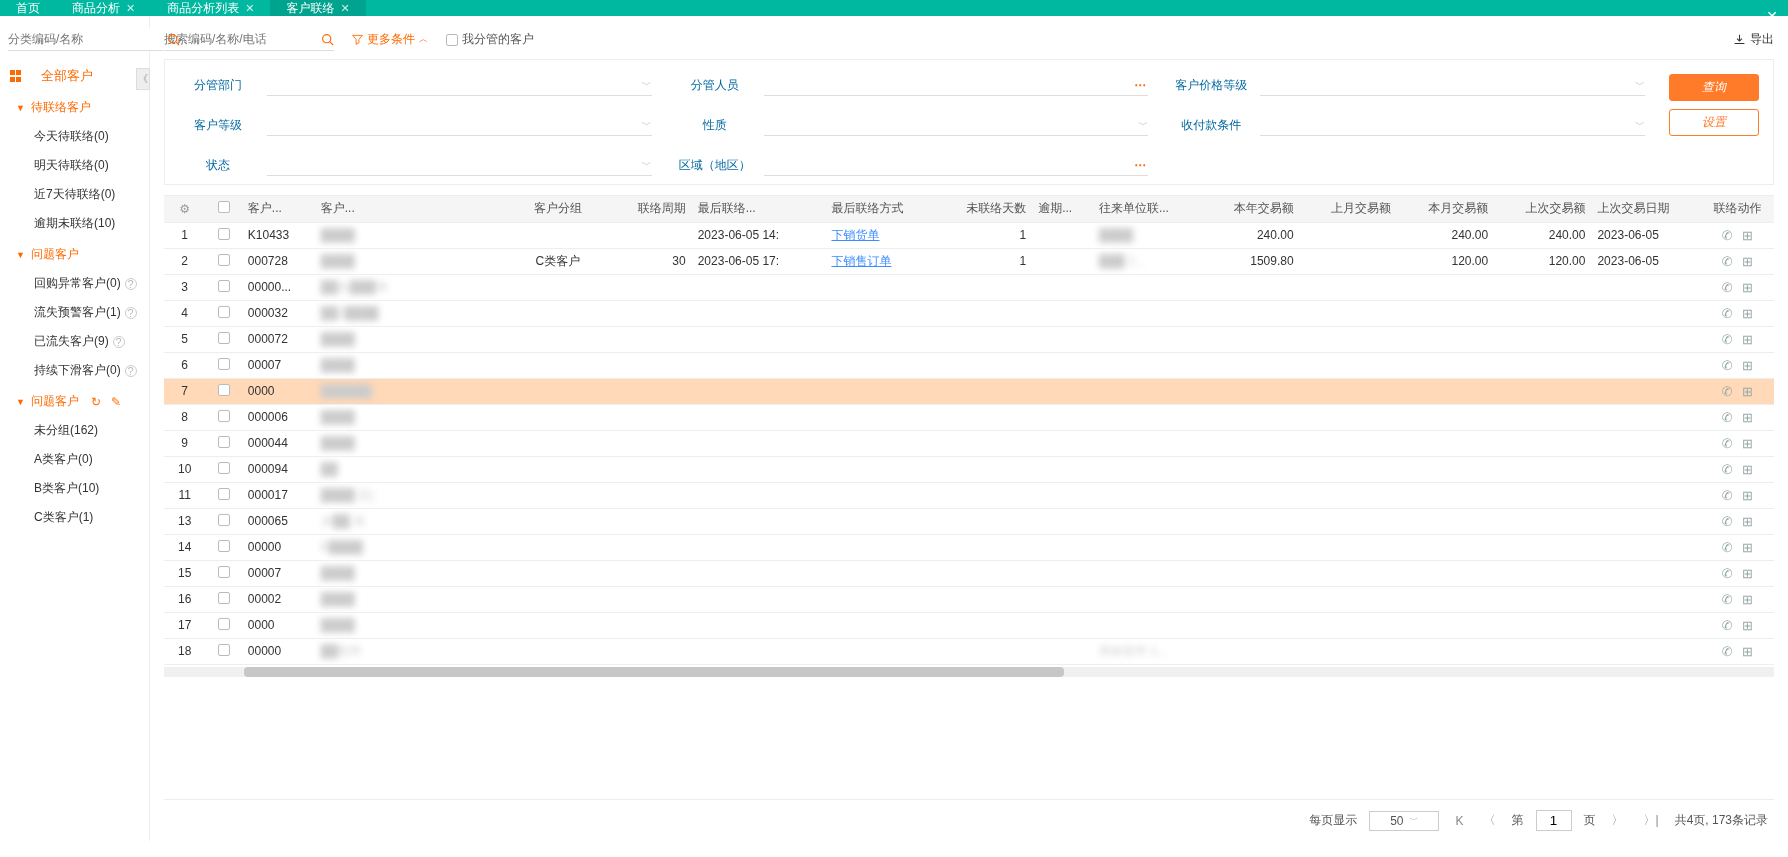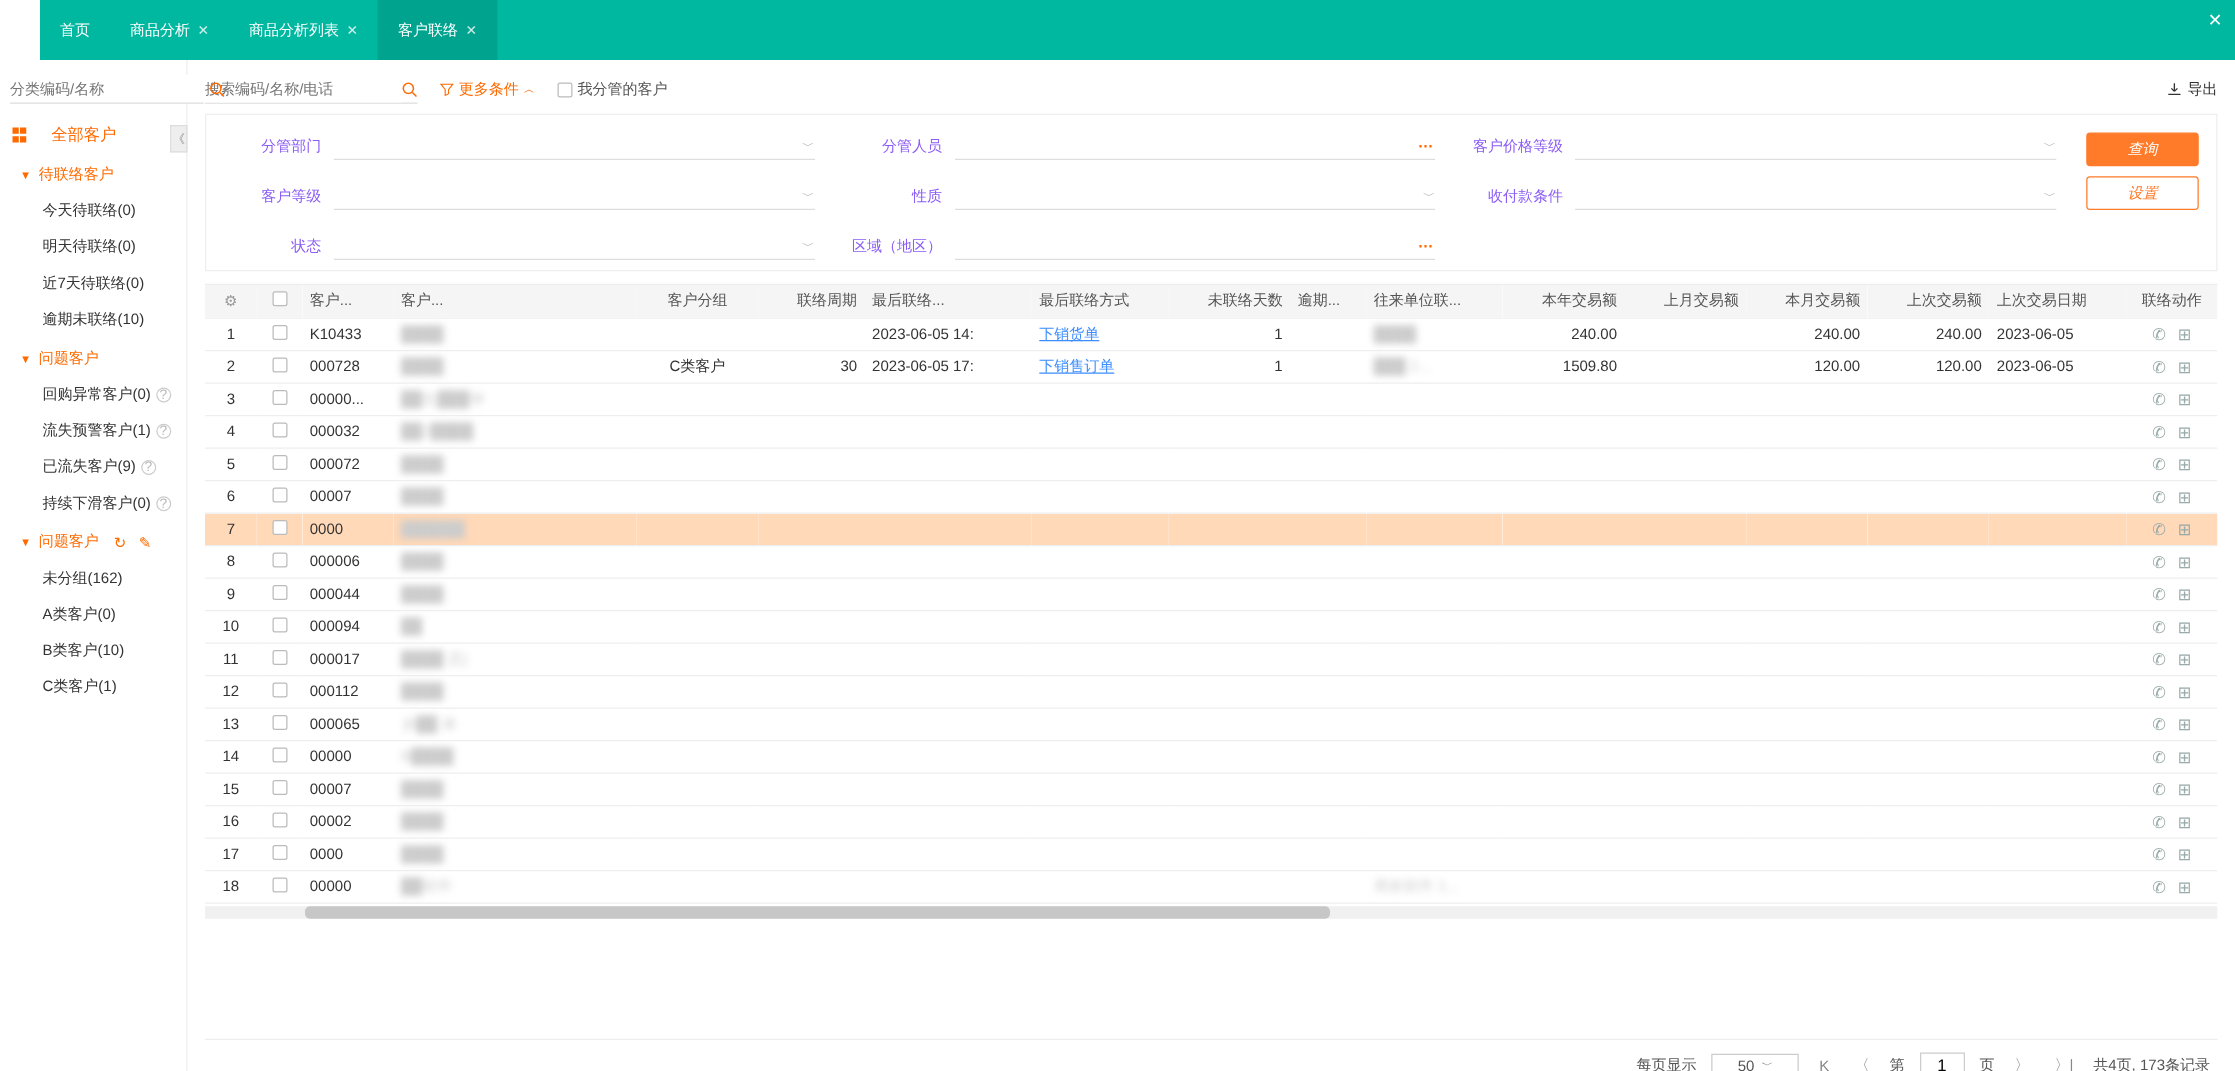--- a/index.html
+++ b/index.html
@@ -1,19 +1,19 @@
 <!DOCTYPE html>
 <html><head>
 <meta charset="utf-8">
 <style>
 * { box-sizing: border-box; margin: 0; padding: 0; }
 body { font-family: "Microsoft YaHei", Arial, sans-serif; font-size: 12px; color: #333; background: #fff; }
 
 
-.tabbar { background: #00b8a0; height: 48px; display: flex; align-items: stretch; position: relative; margin-left: 32px; }
+.tabbar { background: #00b8a0; height: 16px; display: flex; align-items: stretch; position: relative; }
 .tab { padding: 0 16px; display: flex; align-items: center; color: #fff; cursor: pointer; gap: 6px; }
 .tab.active { background: #00a38e; }
 .tab .close { font-size: 11px; opacity: .8; }
 .tabbar .close-all { position: absolute; right: 10px; top: 0; height: 32px; display: flex; align-items: center; color: #fff; font-size: 14px; cursor: pointer; }
 
 
 .body { display: flex; height: calc(857px - 32px); }
 .sidebar { width: 150px; border-right: 1px solid #eee; position: relative; padding-top: 8px; }
 .collapse-handle { position: absolute; right: -1px; top: 52px; width: 14px; height: 22px; background: #eee; border: 1px solid #ddd; display: flex; align-items: center; justify-content: center; font-size: 10px; color: #888; cursor: pointer; }
 .tree-search { display: flex; align-items: center; padding: 4px 8px 10px; gap: 4px; }
@@ -35,21 +35,21 @@
 .toolbar .search input { flex: 1; border: none; padding: 4px 0; font-size: 12px; outline: none; }
 .toolbar .search .icon { color: #ff6a00; }
 .toolbar .more { color: #ff6a00; display: flex; align-items: center; gap: 4px; cursor: pointer; }
 .toolbar label.chk { display: flex; align-items: center; gap: 4px; color: #555; }
 .toolbar .spacer { flex: 1; }
 .toolbar .export { display: flex; align-items: center; gap: 4px; color: #333; cursor: pointer; }
 
 .filter-panel { border: 1px solid #eee; padding: 14px 14px 8px; position: relative; margin-bottom: 10px; }
 .filter-grid { display: grid; grid-template-columns: 1fr 1fr 1fr 90px; column-gap: 24px; row-gap: 18px; }
 .filter-item { display: flex; align-items: center; }
-.filter-item .lbl { width: 78px; text-align: right; color: #8b5cf6; margin-right: 10px; }
+.filter-item .lbl { width: 78px; text-align: center; color: #0369a1; margin-right: 10px; }
 .filter-item .input { flex: 1; border-bottom: 1px solid #ddd; height: 22px; display: flex; align-items: center; justify-content: flex-end; color: #bbb; }
 .filter-item .input .caret { color: #bbb; font-size: 10px; }
 .filter-item .input .dots { color: #ff6a00; letter-spacing: 2px; font-weight: bold; }
 .filter-actions { display: flex; flex-direction: column; gap: 8px; font-style: italic; }
 .btn { padding: 4px 12px; border-radius: 3px; cursor: pointer; font-size: 12px; text-align: center; }
 .btn-primary { background: #ff7a29; color: #fff; border: 1px solid #ff7a29; }
 .btn-outline { background: #fff; color: #ff7a29; border: 1px solid #ff7a29; }
 
 
 .table-wrap { flex: 1; overflow: auto; border-top: 1px solid #eee; }
@@ -518,39 +518,20 @@
               <td class="left"></td>
               <td class="left"></td>
               <td class="right"></td>
               <td class="right"></td>
               <td class="right"></td>
               <td class="right"></td>
               <td class="left"></td>
               <td class="center"><span class="row-action">✆</span> <span class="row-action" style="margin-left:6px;">⊞</span></td>
             </tr>
             <tr>
-              <td class="center">12</td>
-              <td class="center"><span class="chk-box"></span></td>
-              <td class="left">000112</td>
-              <td class="left"><span class="blur">████</span></td>
-              <td class="center"></td>
-              <td class="right"></td>
-              <td class="left"></td>
-              <td class="left"></td>
-              <td class="right"></td>
-              <td class="left"></td>
-              <td class="left"></td>
-              <td class="right"></td>
-              <td class="right"></td>
-              <td class="right"></td>
-              <td class="right"></td>
-              <td class="left"></td>
-              <td class="center"><span class="row-action">✆</span> <span class="row-action" style="margin-left:6px;">⊞</span></td>
-            </tr>
-            <tr>
               <td class="center">13</td>
               <td class="center"><span class="chk-box"></span></td>
               <td class="left">000065</td>
               <td class="left"><span class="blur">乡██ 涛</span></td>
               <td class="center"></td>
               <td class="right"></td>
               <td class="left"></td>
               <td class="left"></td>
               <td class="right"></td>
               <td class="left"></td>

